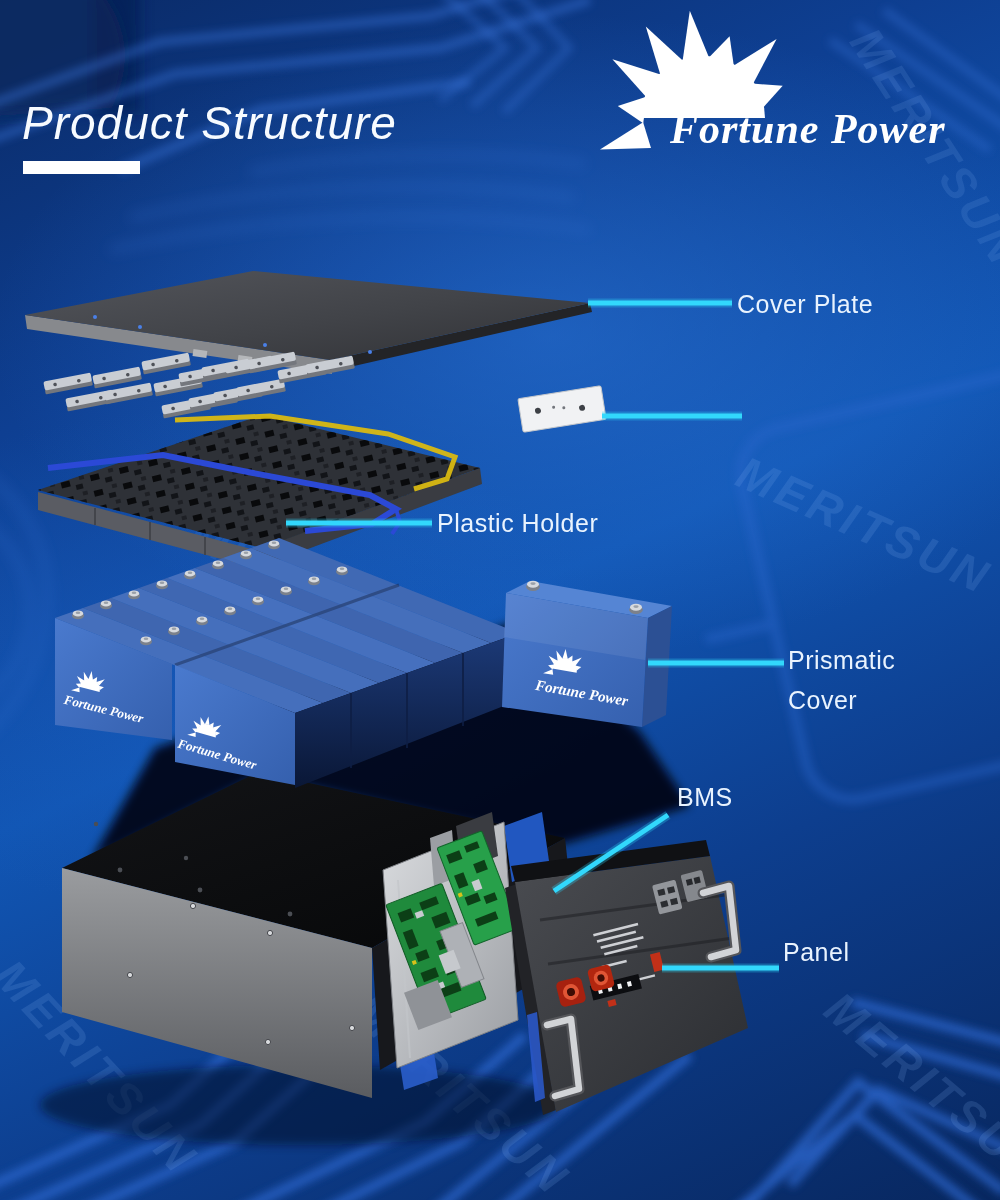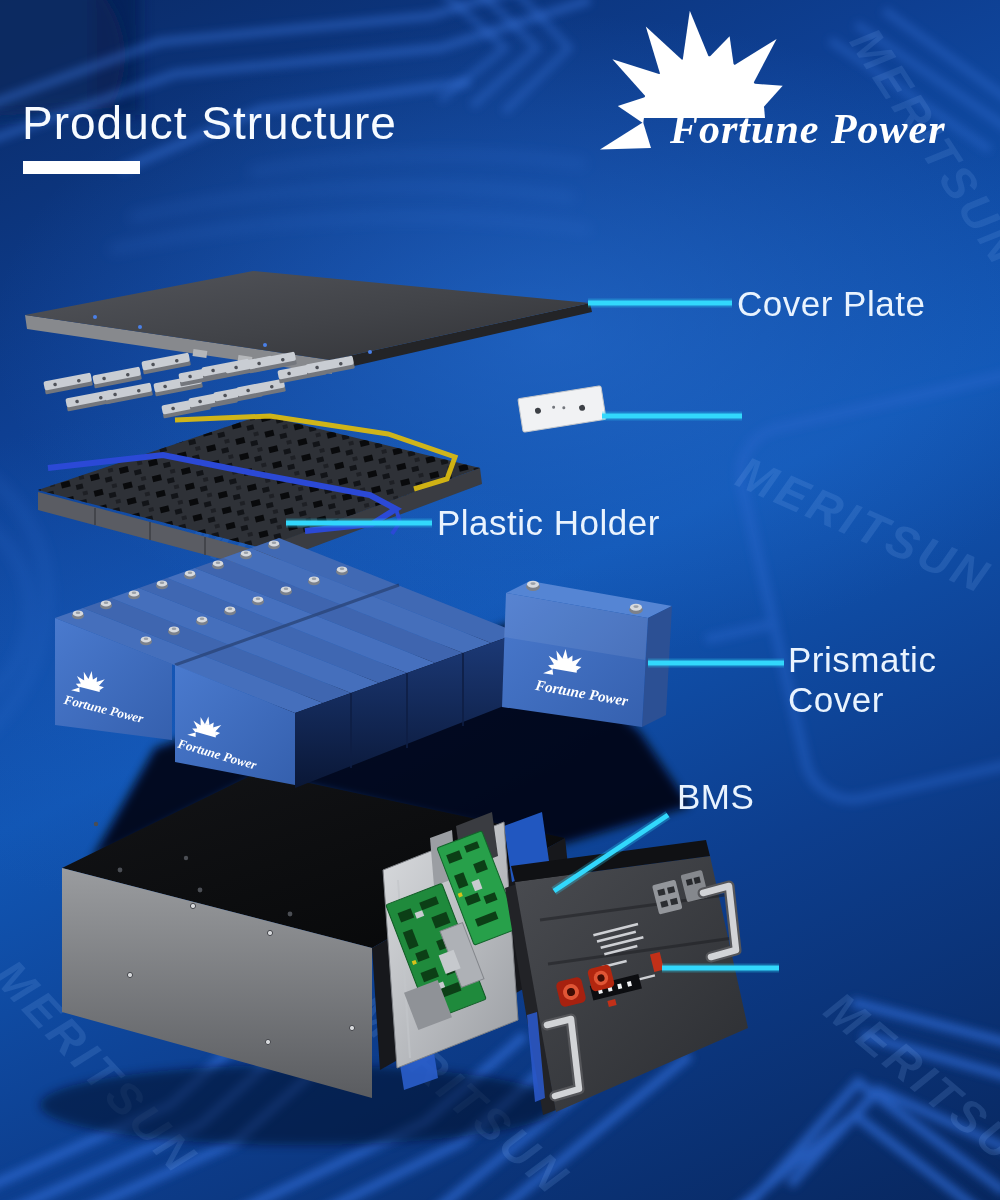--- a/index.html
+++ b/index.html
@@ -13,30 +13,30 @@
   }
   svg{display:block}
   .bg-layer,.fx-layer{position:absolute;left:0;top:0}
   .watermark{
     position:absolute;color:#86b4f4;opacity:.16;font-weight:bold;font-style:italic;
     font-size:46px;letter-spacing:4px;white-space:nowrap;pointer-events:none;
     font-family:"Liberation Sans",sans-serif;
   }
   .page-title{
     position:absolute;left:22px;top:96px;color:#f7fbff;font-size:46px;
-    letter-spacing:1px;font-weight:500;
+    letter-spacing:1px;font-weight:500;font-style:italic;
   }
   .title-underline{position:absolute;left:23px;top:161px;width:117px;height:13px;background:#ffffff;}
   .brand-lockup{position:absolute;left:600px;top:10px;width:400px;height:150px;}
   .brand-text{
     position:absolute;left:70px;top:95px;color:#ffffff;font-size:42px;font-weight:bold;
     font-style:italic;font-family:"Liberation Serif",serif;letter-spacing:1px;white-space:nowrap;
   }
   .callout-label{
-    position:absolute;color:#e9f3fe;font-size:35px;font-weight:400;letter-spacing:.5px;
+    position:absolute;color:#e9f3fe;font-size:25px;font-weight:400;letter-spacing:.5px;
     line-height:40px;white-space:nowrap;
   }
 </style>
 </head>
 <body>
 
 <div class="stage">
 
   <svg class="bg-layer" width="1000" height="1200" viewBox="0 0 1000 1200">
     <defs>
@@ -474,15 +474,16 @@
   </svg>
 
   <div class="callout-label" style="left:737px;top:284px">Cover Plate</div>
   <div class="callout-label" style="left:437px;top:503px">Plastic Holder</div>
   <div class="callout-label" style="left:788px;top:640px">
     <div>Prismatic</div>
     <div>Cover</div>
   </div>
   <div class="callout-label" style="left:677px;top:777px">BMS</div>
   <div class="callout-label" style="left:783px;top:932px">
+    <div>Panel</div>
   </div>
 
 </div>
 
 </body></html>

